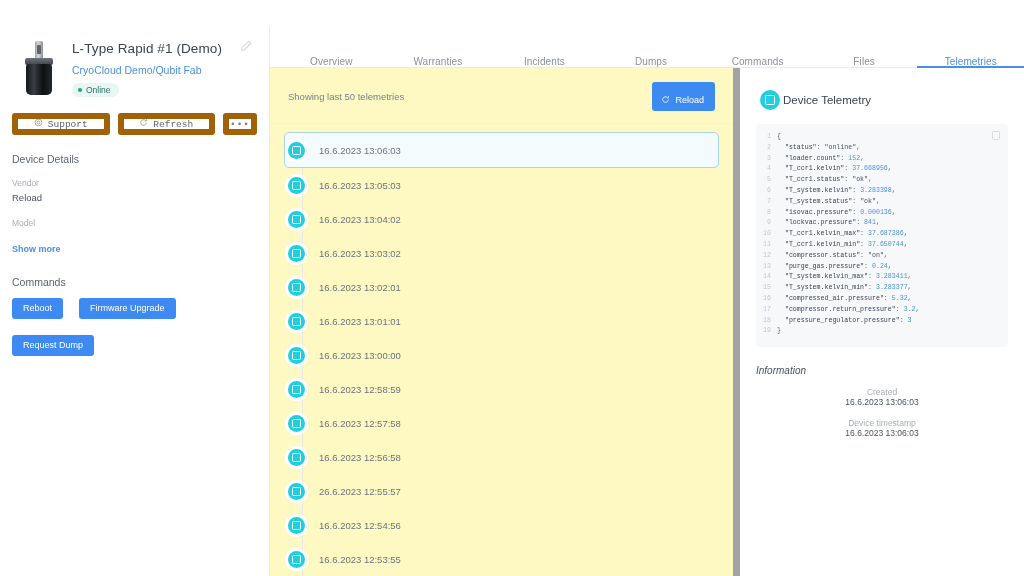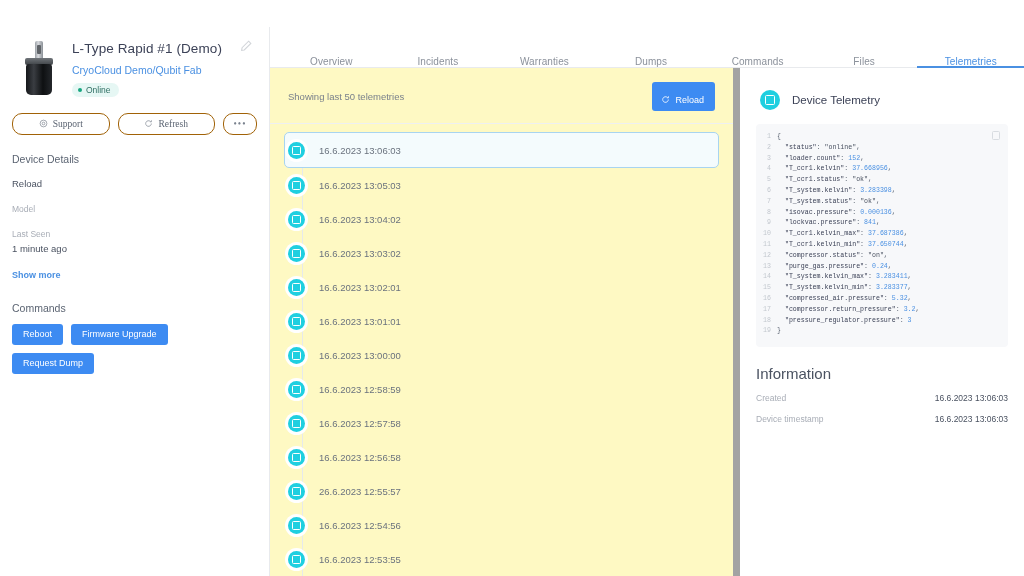--- a/index.html
+++ b/index.html
@@ -62,33 +62,33 @@
     border-radius: 9px; padding: 2px 8px 2px 6px;
     font-size: 8.5px; margin-top: 7px;
   }
   .status-dot { width: 4px; height: 4px; border-radius: 50%; background: #17a67f; }
   .edit-icon {
     position: absolute; right: 4px; top: 4px;
     width: 14px; height: 14px; opacity: .45; cursor: pointer;
   }
   .btn-row { display: flex; gap: 8px; margin-top: 16px; }
   .obtn {
-    flex: 1; height: 22px; border: 1px solid #a16207; border-radius: 10px;
+    flex: 1; height: 22px; border: 6px solid #a16207; border-radius: 3px;
     background: #fff; font-size: 9.5px; color: #5b6472;
     display: flex; align-items: center; justify-content: center; gap: 5px;
-    cursor: pointer; font-family: Liberation Serif, serif;
+    cursor: pointer; font-family: Liberation Mono, monospace;
   }
   .obtn.more { flex: 0 0 34px; letter-spacing: 1px; color:#7a828e; }
   .sec-title { font-size: 10.5px; color: #5b6472; margin-top: 18px; }
   .field { margin-top: 12px; }
   .f-label { font-size: 8.5px; color: #a8adb6; line-height: 13px; }
   .f-value { font-size: 9.5px; color: #4a5261; line-height: 14px; margin-top: 1px; }
   .show-more { font-size: 9px; color: #4a90e2; margin-top: 14px; cursor: pointer; display:block;font-weight:bold; }
   .cmd-title { font-size: 10.5px; color: #5b6472; margin-top: 22px; }
-  .cmd-row { display: flex; gap: 8px; margin-top: 10px; flex-wrap: wrap; }
+  .cmd-row { display: flex; gap: 16px; margin-top: 10px; flex-wrap: wrap; }
   .cmd-btn {
     background: #3d8bf2; color: #fff; border: none; border-radius: 3px;
     font-size: 9px; padding: 6px 11px; cursor: pointer; font-family: inherit;
     line-height: 1;
   }
 
   
   .main { flex: 1; display: flex; flex-direction: column; min-width: 0; }
   .tabs {
     height: 41px; display: flex; align-items: flex-end;
@@ -147,21 +147,21 @@
     content: ""; width: 7px; height: 7px; border: 1.4px solid #fff;
     border-radius: 1.5px;
   }
   .tl-time { font-size: 9.5px; color: #6a727e; }
 
   
   .detail-col {
     width: 284px; flex: 0 0 284px; background: #fff;
     padding: 16px 16px 0 16px; overflow: hidden;
   }
-  .d-head { display: flex; align-items: center; gap: 12px; padding: 6px 0 14px 4px; text-align: center; }
+  .d-head { display: flex; align-items: center; gap: 3px; padding: 6px 0 14px 4px; text-align: center; }
   .d-ico {
     width: 20px; height: 20px; border-radius: 50%; background: #1fcfe0;
     display: flex; align-items: center; justify-content: center; flex: 0 0 20px;
   }
   .d-ico:after {
     content: ""; width: 8px; height: 8px; border: 1.5px solid #fff; border-radius: 1.5px;
   }
   .d-title { font-size: 11.5px; color: #3c4257; }
   .json-box {
     background: #f7f8fa; border-radius: 4px; padding: 8px 10px 10px 6px;
@@ -174,24 +174,24 @@
   }
   .jline { display: flex; white-space: pre; }
   .jno {
     width: 15px; flex: 0 0 15px; text-align: right; color: #c2c7ce;
     padding-right: 6px; user-select: none;
   }
   .jkey { color: #3c4257; }
   .jstr { color: #4a5261; }
   .jnum { color: #4a90e2; }
   .jpunc { color: #5b6472; }
-  .info-title { font-size: 15px; color: #4a5261; margin-top: 18px; }
+  .info-title { font-size: 10px; color: #4a5261; margin-top: 18px; font-style: italic; }
   .info-row {
     display: flex; justify-content: space-between; align-items: center;
-    margin-top: 11px; font-size: 8.5px;
+    margin-top: 11px; font-size: 8.5px; flex-direction: column;
   }
   .info-k { color: #a8adb6; }
   .info-v { color: #4a5261; }
 </style>
 </head>
 <body>
 
 <div class="app">
 
   <aside class="sidebar">
@@ -237,46 +237,43 @@
           </svg>
         </span>
         <span>Refresh</span>
       </button>
       <button class="obtn more">•••</button>
     </div>
 
     <div class="sec-title">Device Details</div>
 
     <div class="field">
+      <div class="f-label">Vendor</div>
       <div class="f-value">Reload</div>
     </div>
     <div class="field">
       <div class="f-label">Model</div>
-    </div>
-    <div class="field">
-      <div class="f-label">Last Seen</div>
-      <div class="f-value">1 minute ago</div>
     </div>
 
     <a class="show-more">Show more</a>
 
     <div class="cmd-title">Commands</div>
     <div class="cmd-row">
       <button class="cmd-btn">Reboot</button>
       <button class="cmd-btn">Firmware Upgrade</button>
       <button class="cmd-btn">Request Dump</button>
     </div>
   </aside>
 
   <section class="main">
 
     <nav class="tabs">
       <div class="tab">Overview</div>
+      <div class="tab">Warranties</div>
       <div class="tab">Incidents</div>
-      <div class="tab">Warranties</div>
       <div class="tab">Dumps</div>
       <div class="tab">Commands</div>
       <div class="tab">Files</div>
       <div class="tab active">Telemetries</div>
     </nav>
 
     <div class="body-row">
 
       <div class="list-col">
         <div class="list-head">

